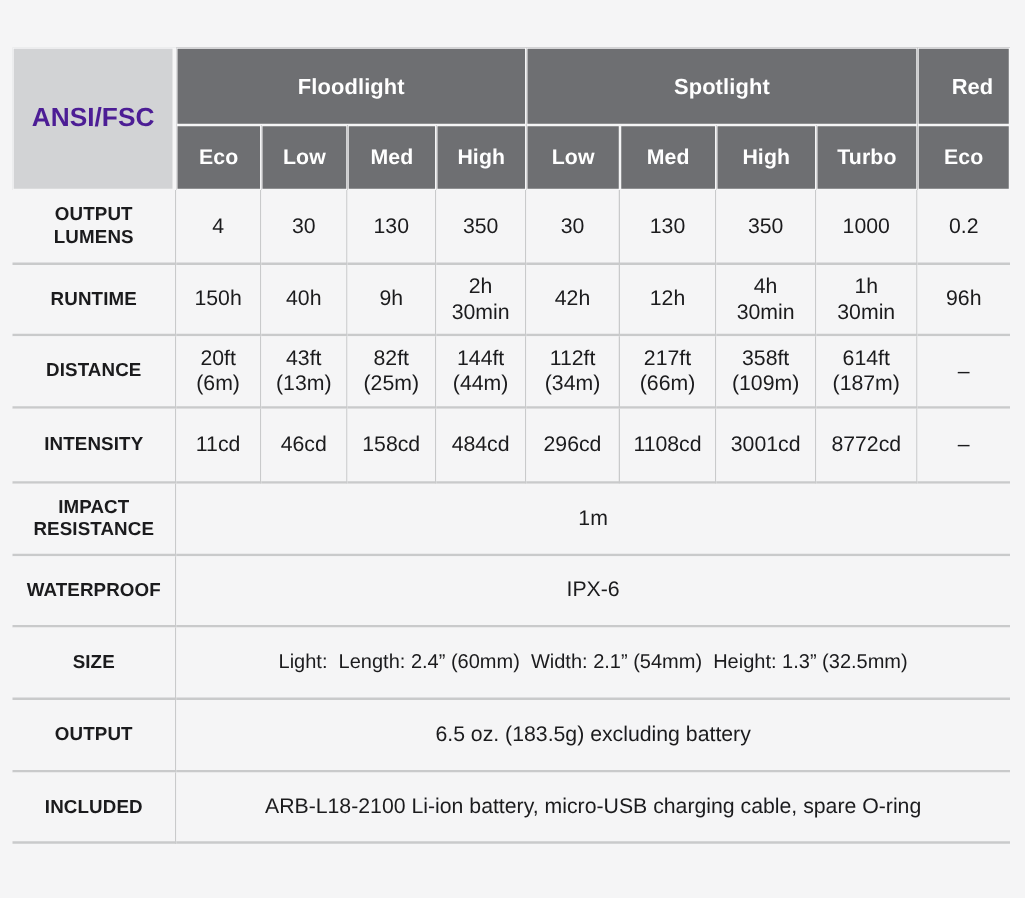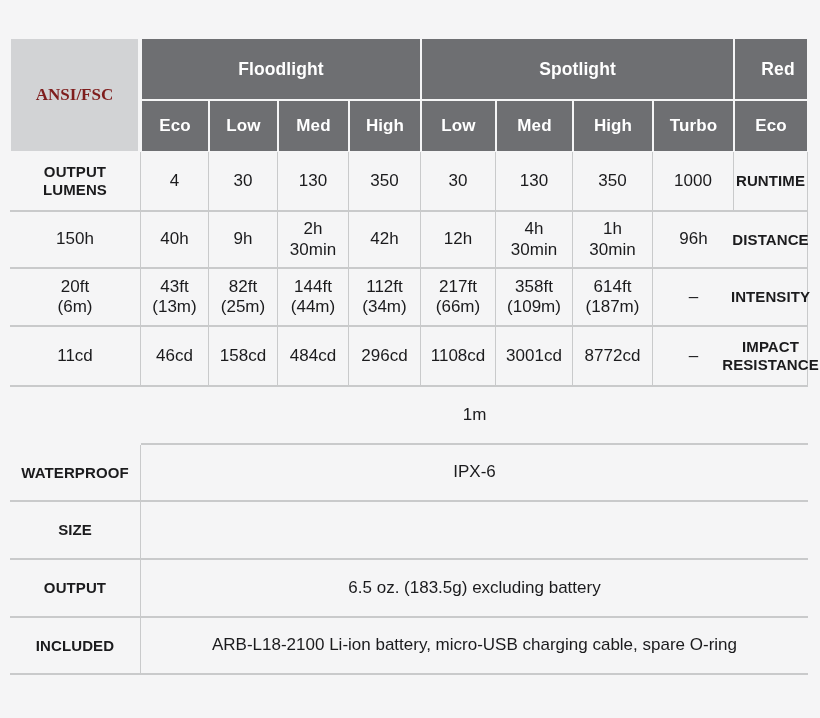--- a/index.html
+++ b/index.html
@@ -37,26 +37,25 @@
     background:var(--header-bg);
     color:var(--header-text);
     font-weight:700;
     font-size:17px;
     border:1px solid var(--page-bg);
     letter-spacing:.1px;
   }
   .corner{
     grid-column:1;grid-row:1/3;
     background:var(--corner-bg);
-    color:#7f1d1d;
+    color:#4c1d95;
     font-weight:700;
-    font-size:17px;
+    font-size:21px;
     border:1px solid var(--page-bg);
     border-right-width:3px;
-    font-family:Liberation Serif, serif;
   }
   .group{font-size:17.5px;}
   .g-flood{grid-column:2/6;grid-row:1;}
   .g-spot{grid-column:6/10;grid-row:1;}
   .g-red{grid-column:10;grid-row:1;padding-left:14px;}
   .mode{grid-row:2;}
   
   .bcell{
     background:var(--page-bg);
     border-right:1px solid var(--border);
@@ -118,20 +117,23 @@
       </div>
     <div class="cell bcell">
         <span class="ln">130</span>
       </div>
     <div class="cell bcell">
         <span class="ln">350</span>
       </div>
     <div class="cell bcell">
         <span class="ln">1000</span>
       </div>
+    <div class="cell bcell lastcol">
+        <span class="ln">0.2</span>
+      </div>
 
     <div class="cell bcell rowlabel">RUNTIME</div>
     <div class="cell bcell">
         <span class="ln">150h</span>
       </div>
     <div class="cell bcell">
         <span class="ln">40h</span>
       </div>
     <div class="cell bcell">
         <span class="ln">9h</span>
@@ -225,20 +227,21 @@
       </div>
 
     <div class="cell bcell rowlabel">IMPACT RESISTANCE</div>
     <div class="cell bcell span-val">1m</div>
 
     <div class="cell bcell rowlabel">WATERPROOF</div>
     <div class="cell bcell span-val">IPX-6</div>
 
     <div class="cell bcell rowlabel">SIZE</div>
     <div class="cell bcell span-val size-val">
+      <span class="ln">Light:&nbsp; Length: 2.4” (60mm)&nbsp; Width: 2.1” (54mm)&nbsp; Height: 1.3” (32.5mm)</span>
     </div>
 
     <div class="cell bcell rowlabel">OUTPUT</div>
     <div class="cell bcell span-val">6.5 oz. (183.5g) excluding battery</div>
 
     <div class="cell bcell rowlabel">INCLUDED</div>
     <div class="cell bcell span-val">ARB-L18-2100 Li-ion battery, micro-USB charging cable, spare O-ring</div>
 
   </div>
 </div>

